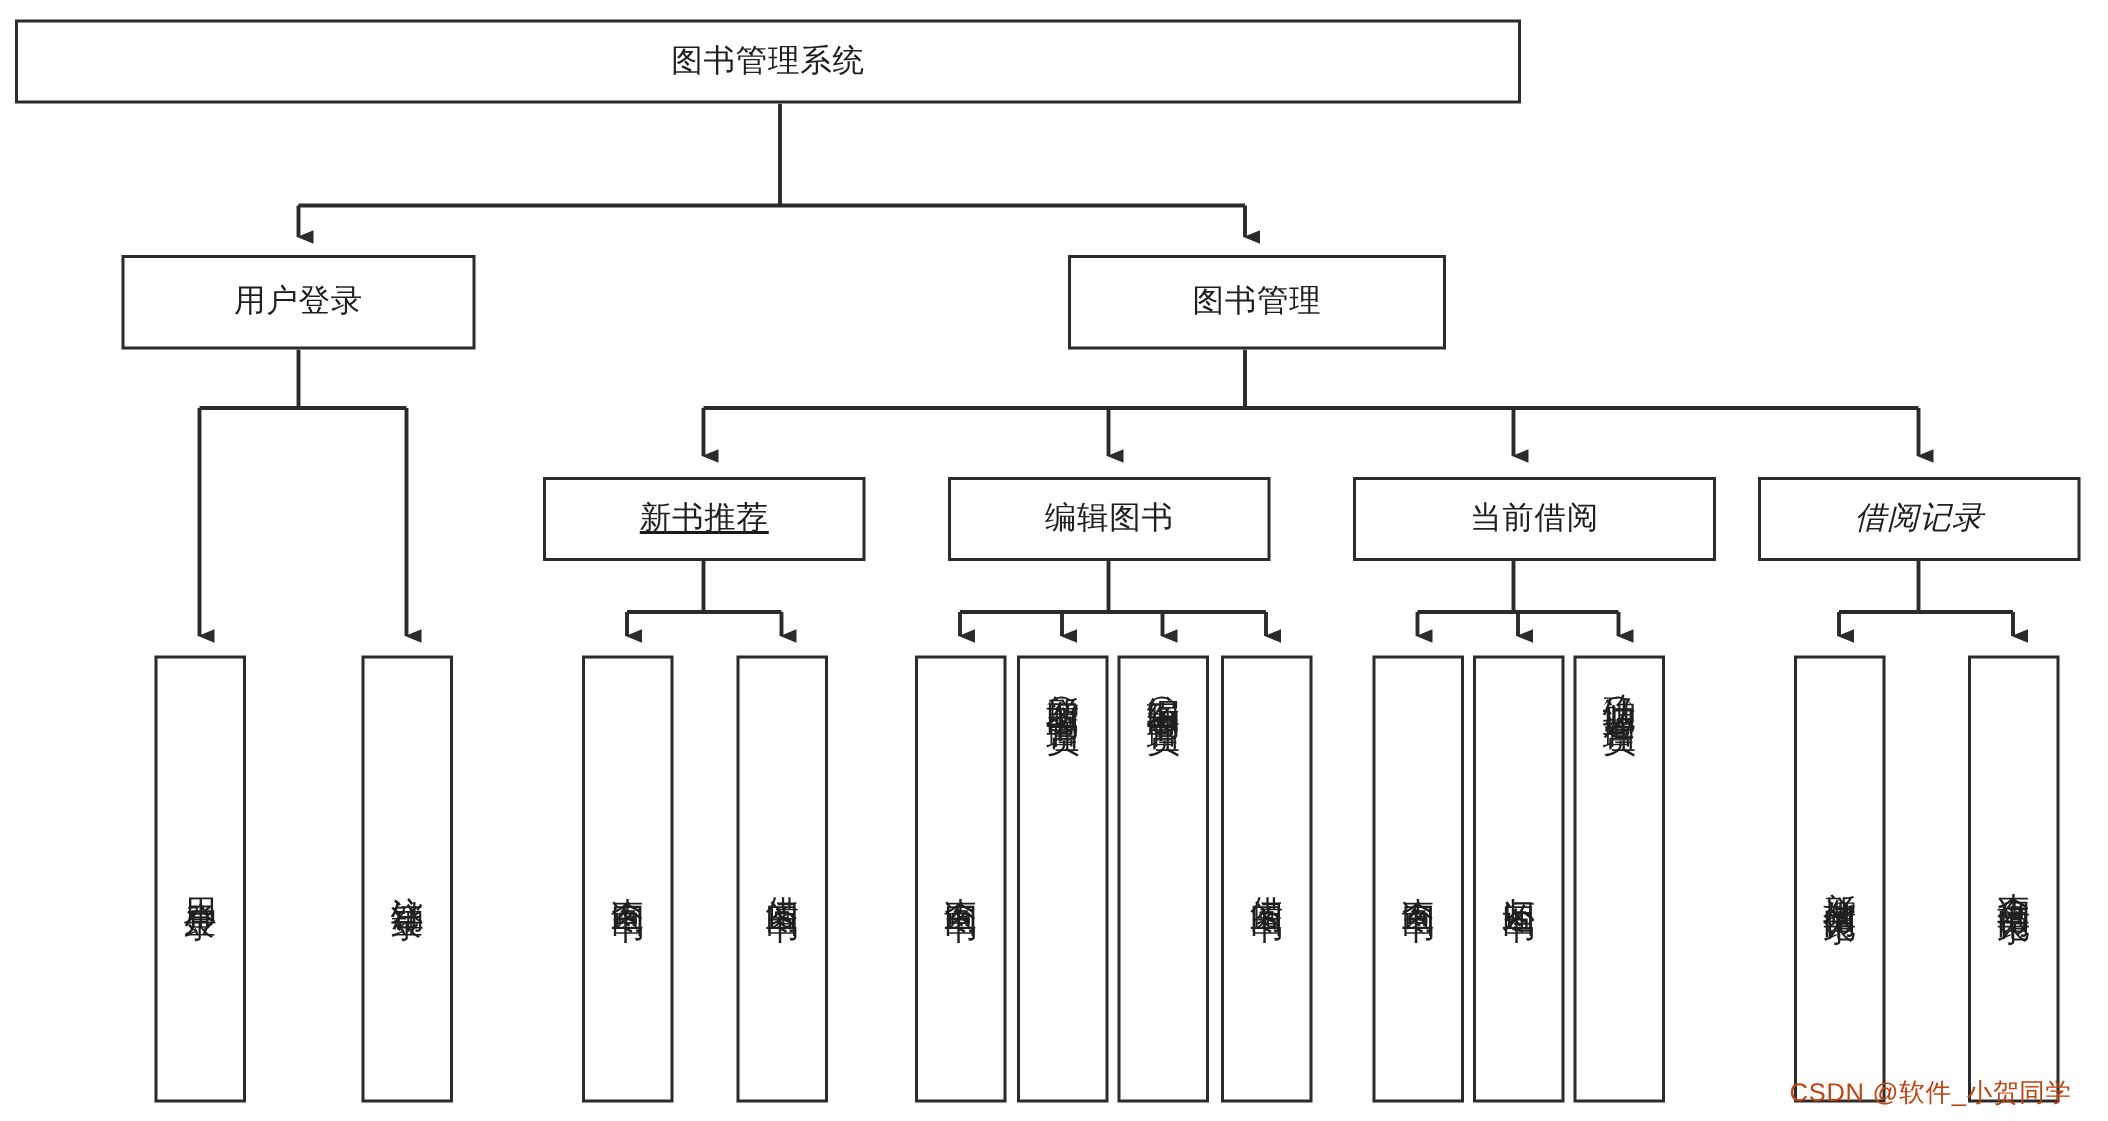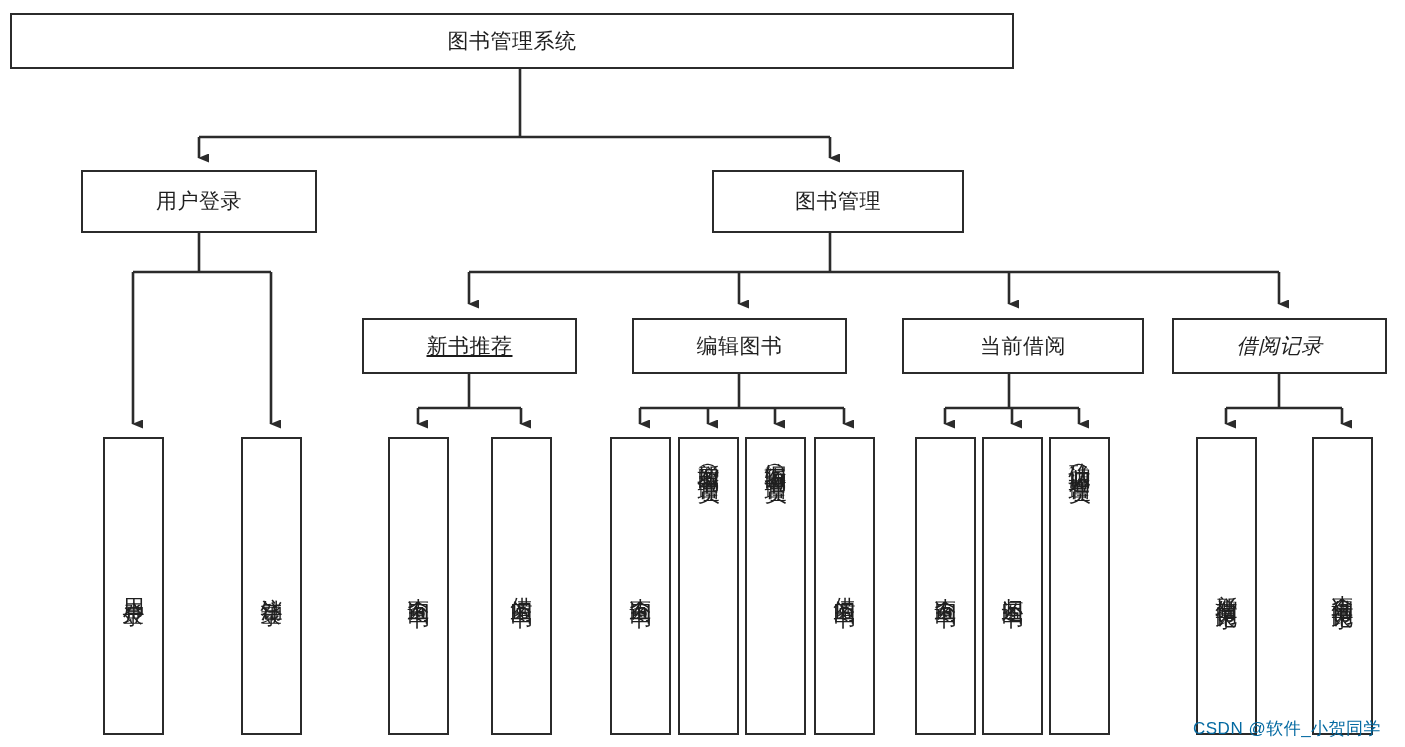--- a/index.html
+++ b/index.html
@@ -53,21 +53,21 @@
     letter-spacing: 3px;
     line-height: 1;
     white-space: nowrap;
   }
   .node-box.vertical.top-align {
     align-items: flex-start;
   }
   .watermark {
     position: absolute;
     font-size: 17px;
-    color: #0369a1;
+    color: #c2410c;
     white-space: nowrap;
     letter-spacing: 0.5px;
   }
 </style>
 </head>
 <body>
 
 <div id="diagram-root">
 
   <svg id="diagram-svg" viewBox="0 0 1405 747" xmlns="http://www.w3.org/2000/svg">

